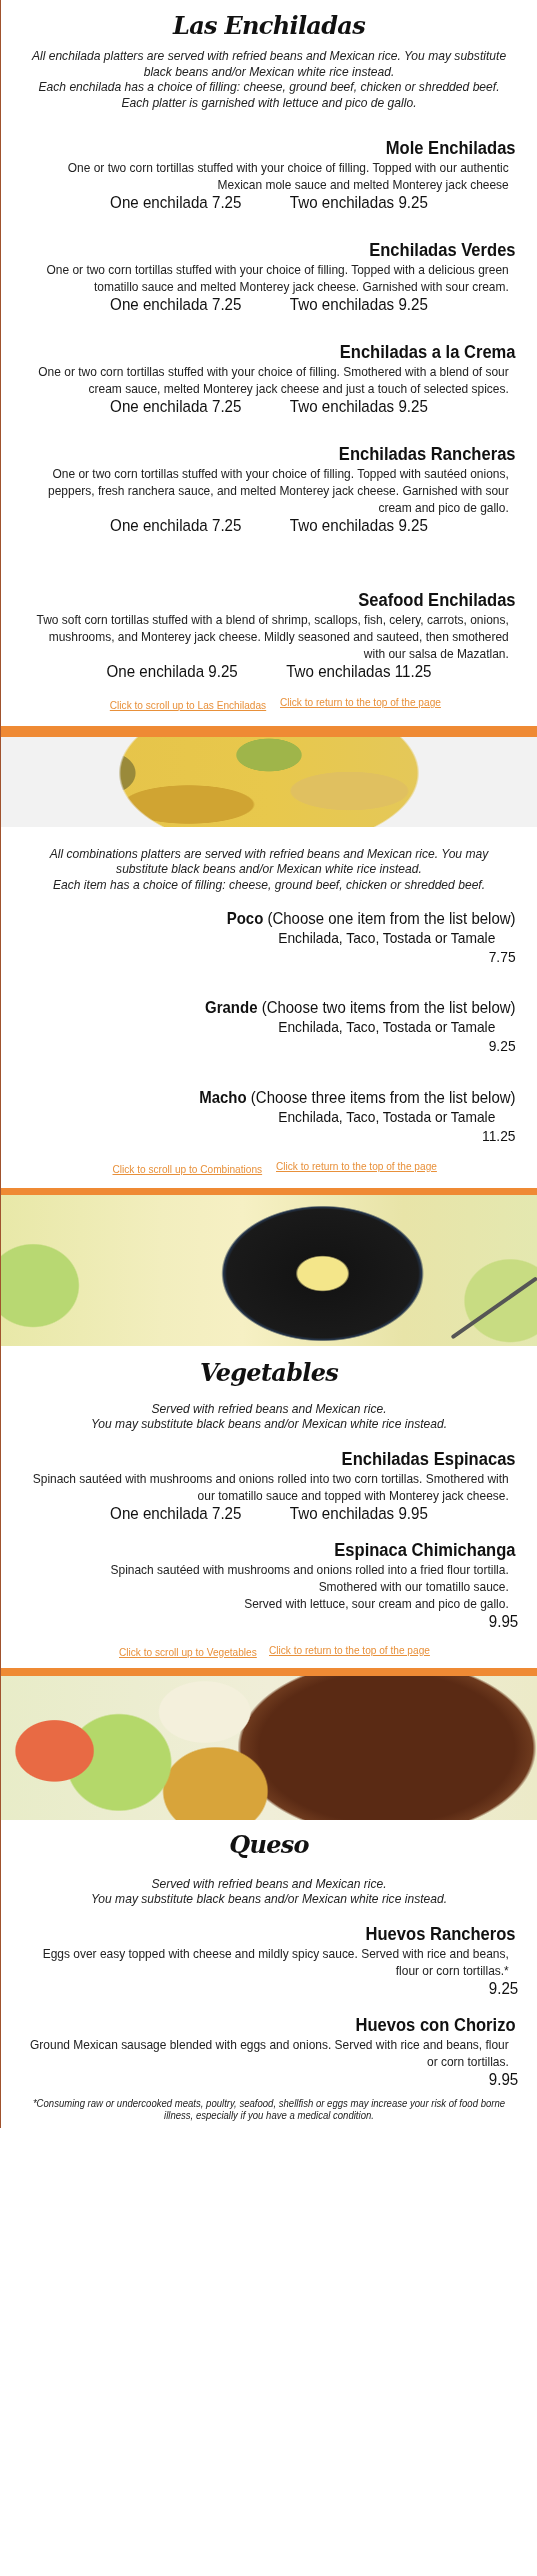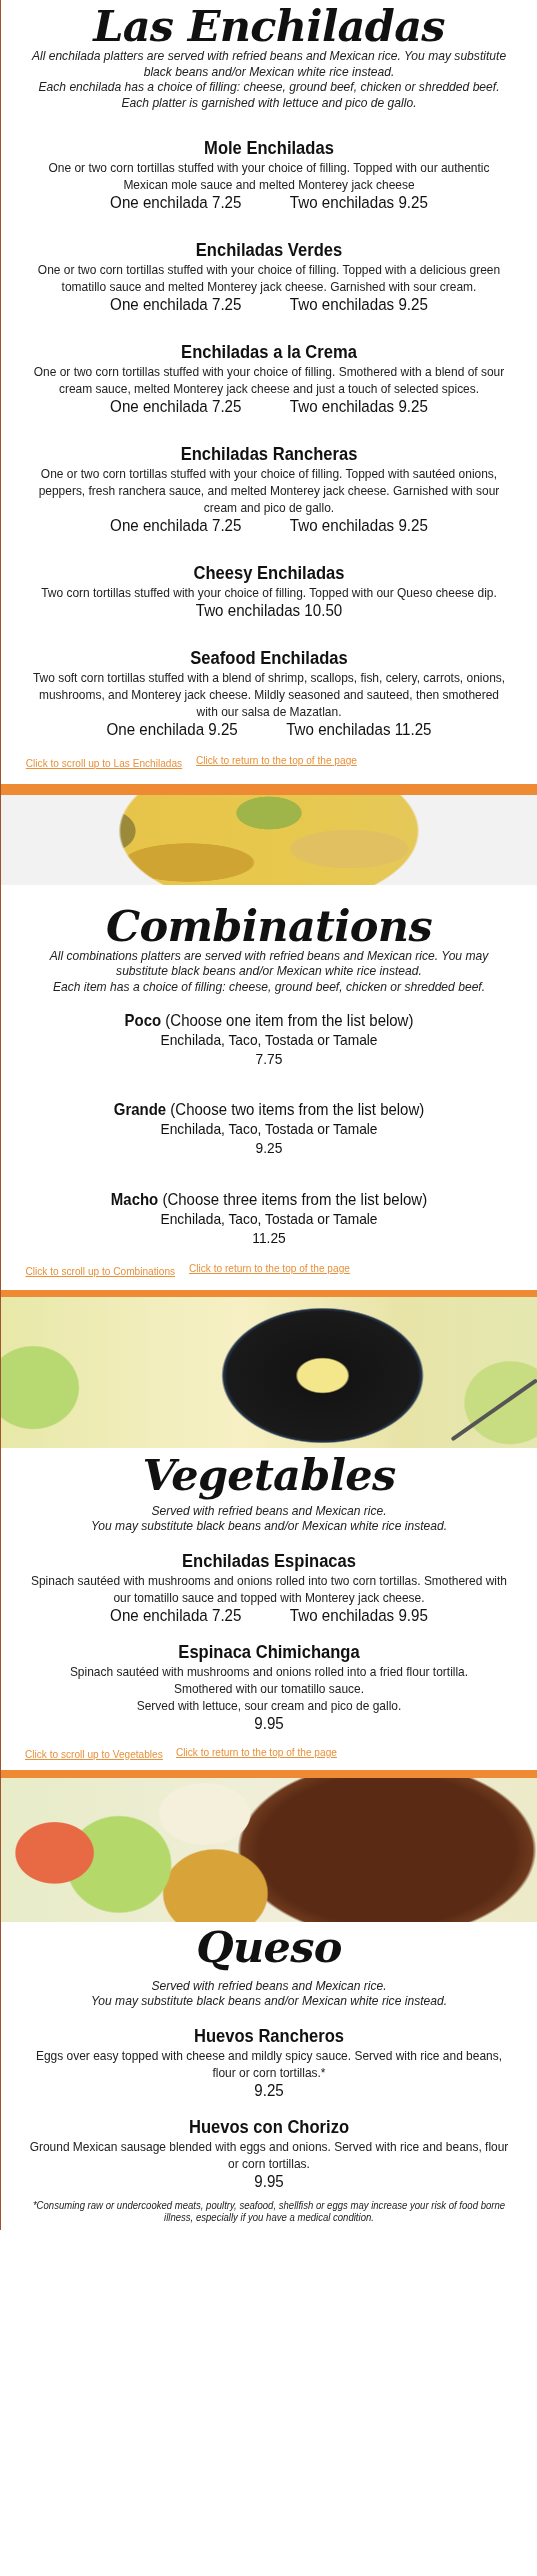--- a/index.html
+++ b/index.html
@@ -13,36 +13,36 @@
     }
     .page {
       width: 537px;
       border-left: 1.5px solid #a0522d;
       position: relative;
     }
     .section { position: relative; }
     .section-title {
       font-family: "DejaVu Serif", serif;
       font-style: italic;
-      font-size: 43px;
+      font-size: 24px;
       text-align: center;
       color: #111;
       line-height: 44px;
       letter-spacing: -0.7px;
     }
     .intro {
       font-style: italic;
       font-size: 13px;
       line-height: 15.5px;
       text-align: center;
       color: #222;
       padding: 0 10.4px;
       transform: scaleX(0.93);
     }
-    .item { text-align: center; }
+    .item { text-align: right; }
     .item-name {
       font-weight: bold;
       font-size: 18px;
       line-height: 22px;
       color: #111;
       transform: scaleX(0.92);
     }
     .item-desc {
       font-size: 13px;
       line-height: 17px;
@@ -66,21 +66,21 @@
     .combo-head {
       font-size: 16.3px;
       line-height: 19px;
       transform: scaleX(0.92);
     }
     .combo-head b { font-weight: bold; }
     .combo-list { font-size: 15px; line-height: 19px; transform: scaleX(0.92); padding: 0 22px; }
     .combo-price { font-size: 15px; line-height: 19px; transform: scaleX(0.92); }
     .nav-links {
       display: flex;
-      justify-content: flex-start;
+      justify-content: center;
       align-items: flex-end;
       padding: 0 6px 0 18px;
       height: 30px;
     }
     .nav-link {
       color: #e8903a;
       text-decoration: underline;
       font-size: 11px;
       cursor: pointer;
       transform: scaleX(0.92);
@@ -216,25 +216,20 @@
     <div class="item">
       <div class="item-name">Enchiladas Rancheras</div>
       <div class="item-desc">One or two corn tortillas stuffed with your choice of filling. Topped with sautéed onions, peppers, fresh ranchera sauce, and melted Monterey jack cheese. Garnished with sour cream and pico de gallo.</div>
       <div class="item-prices">
         <span>One enchilada 7.25</span>
         <span>Two enchiladas 9.25</span>
       </div>
     </div>
     <div class="spacer-l"></div>
 
-    <div class="item">
-      <div class="item-name">Cheesy Enchiladas</div>
-      <div class="item-desc">Two corn tortillas stuffed with your choice of filling. Topped with our Queso cheese dip.</div>
-      <div class="item-price">Two enchiladas 10.50</div>
-    </div>
     <div class="spacer-l"></div>
 
     <div class="item">
       <div class="item-name">Seafood Enchiladas</div>
       <div class="item-desc">Two soft corn tortillas stuffed with a blend of shrimp, scallops, fish, celery, carrots, onions, mushrooms, and Monterey jack cheese. Mildly seasoned and sauteed, then smothered with our salsa de Mazatlan.</div>
       <div class="item-prices">
         <span>One enchilada 9.25</span>
         <span>Two enchiladas 11.25</span>
       </div>
     </div>
@@ -244,21 +239,20 @@
       <a class="nav-link" style="margin-bottom:3px">Click to return to the top of the page</a>
     </div>
     <div style="height:15px"></div>
   </section>
 
   <div class="divider-bar"></div>
   <div class="photo photo-enchiladas"></div>
 
   <section class="section">
     <div style="height:19px"></div>
-    <h1 class="section-title">Combinations</h1>
     <div class="intro">
       <div>All combinations platters are served with refried beans and Mexican rice. You may substitute black beans and/or Mexican white rice instead.</div>
       <div>Each item has a choice of filling: cheese, ground beef, chicken or shredded beef.</div>
     </div>
     <div class="spacer-m"></div>
 
     <div class="item">
       <div class="combo-head">
         <b>Poco</b>
         <span>(Choose one item from the list below)</span>

